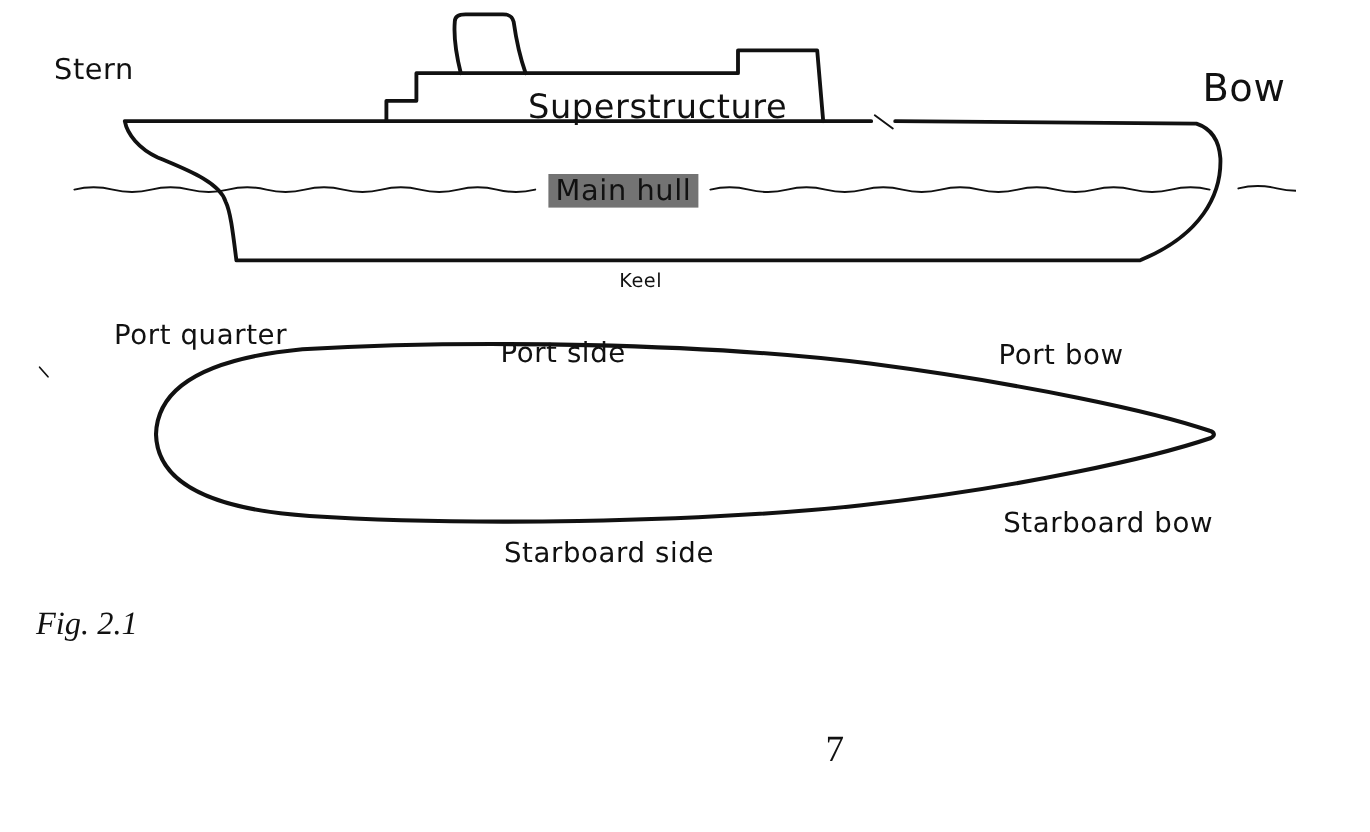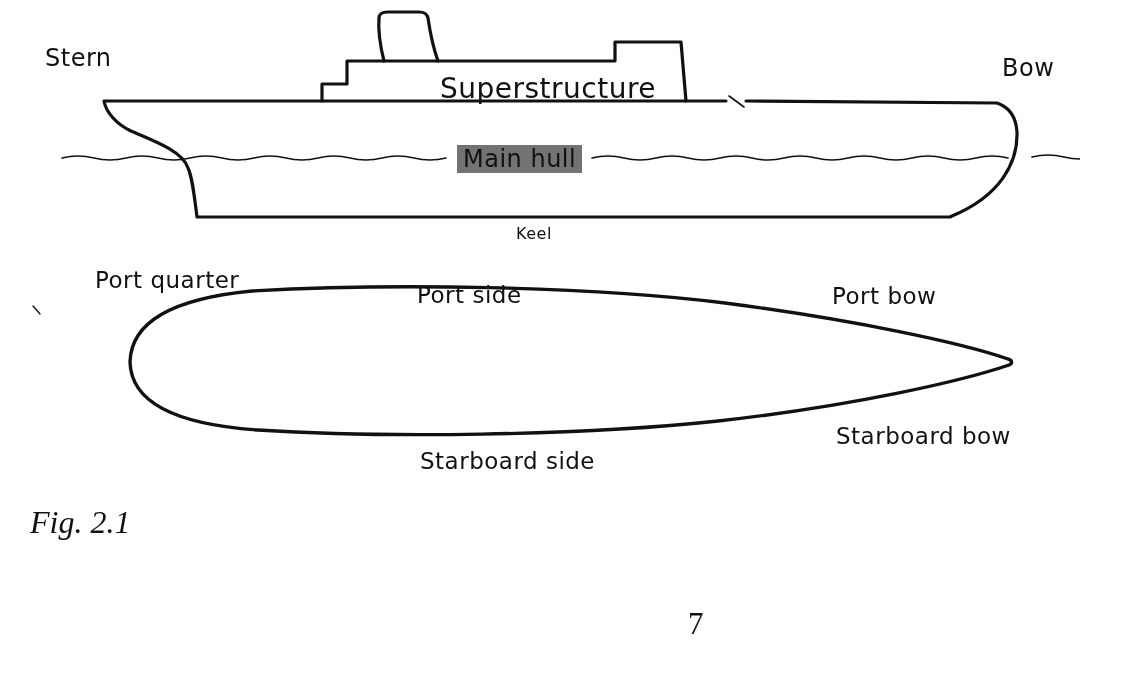--- a/index.html
+++ b/index.html
@@ -27,21 +27,21 @@
     position: absolute;
     white-space: nowrap;
     font-size: 23px;
     letter-spacing: 0.5px;
     color: #111111;
   }
   .lbl-caption {
     position: absolute;
     font-family: "Liberation Serif", serif;
     font-style: italic;
-    font-size: 32px;
+    font-size: 27px;
     color: #111111;
   }
   .lbl-pagenum {
     position: absolute;
     font-family: "Liberation Serif", serif;
     font-size: 31px;
     color: #111111;
   }
 </style>
 </head>
@@ -90,21 +90,21 @@
              C 390 283 590 286 725 303
              C 855 320 962 343 1008 359
              C 1012 360 1013 363 1009 365
              C 962 381 853 406 718 421
              C 578 436 382 438 258 430
              C 170 424 131 400 130 362 Z"></path>
   </svg>
 
   <span class="lbl" style="left:45px; top:44px; font-size:24px;">Stern</span>
 
-  <span class="lbl" style="left:1002px; top:54px; font-size:24px;">Bow</span>
+  <span class="lbl" style="left:1002px; top:54px; font-size:32px;">Bow</span>
 
   <span class="lbl" style="left:440px; top:72px; font-size:28px;">Superstructure</span>
 
   <span class="lbl" style="left:457px; top:145px; font-size:24px; background:#737373; padding:0 6px;">Main hull</span>
 
   <span class="lbl" style="left:516px; top:224px; font-size:16px;">Keel</span>
 
   <span class="lbl" style="left:95px; top:267px;">Port quarter</span>
 
   <span class="lbl" style="left:417px; top:248px;margin-top:34px;">Port side</span>

